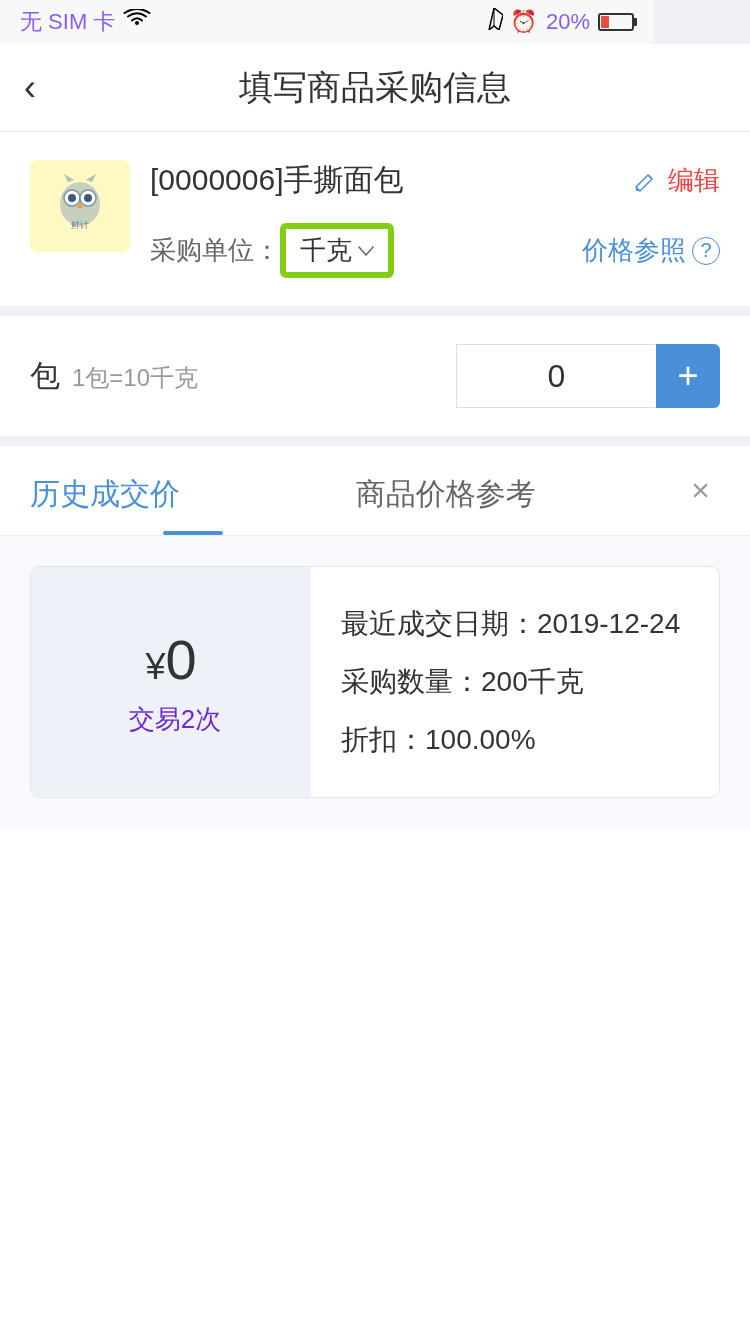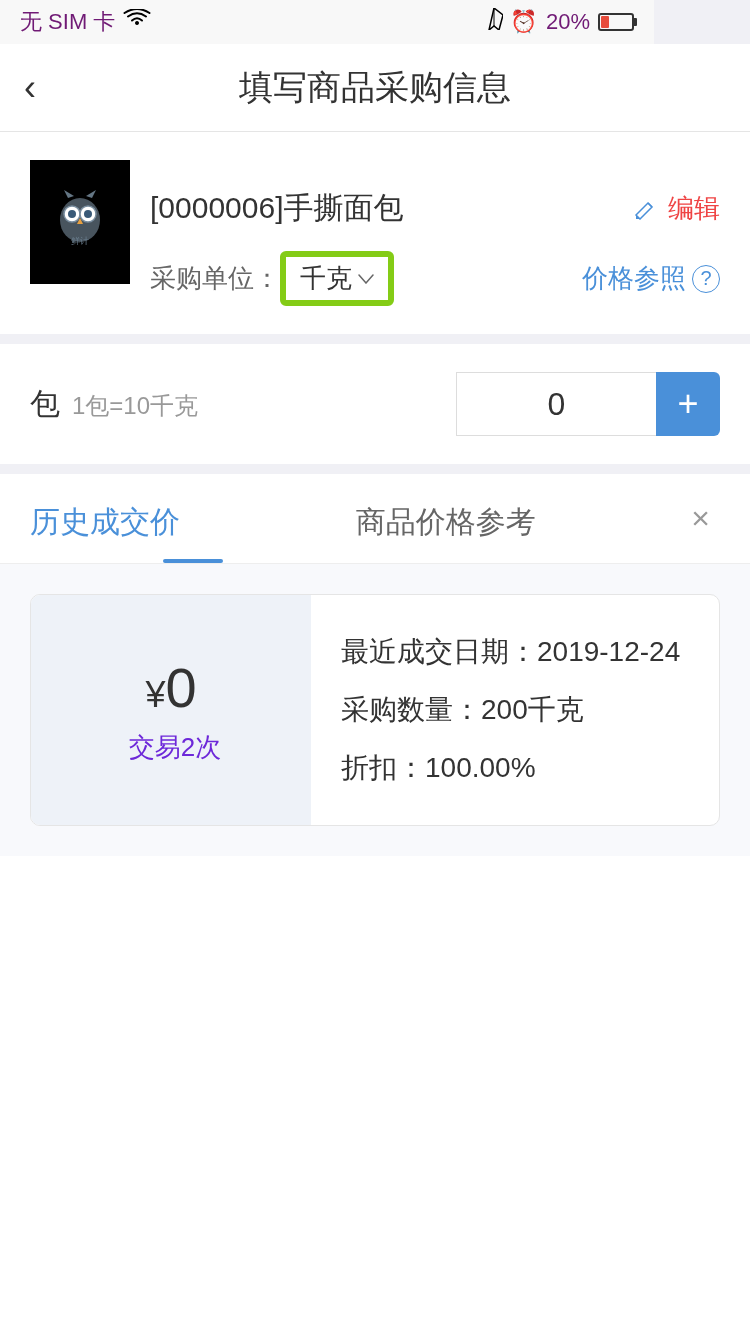--- a/index.html
+++ b/index.html
@@ -15,21 +15,21 @@
     
     .status-bar {
       width: 654px;
       height: 44px;
       background: #f8f8f8;
       display: flex;
       align-items: center;
       justify-content: space-between;
       padding: 17px 20px;
       font-size: 24px;
-      color: #701a75;
+      color: #8b5cf6;
     }
     .status-left { display: flex; align-items: center; gap: 8px; font-size: 22px; }
     .status-center { font-size: 28px; font-weight: 400; }
     .status-right { display: flex; align-items: center; gap: 8px; font-size: 22px; }
     .battery {
       width: 36px; height: 18px;
       border: 2px solid #333;
       border-radius: 3px;
       position: relative;
       display: inline-flex;
@@ -80,41 +80,40 @@
     .product-card {
       background: #fff;
       margin-top: 0;
       padding: 28px 30px;
       display: flex;
       align-items: flex-start;
       gap: 20px;
     }
     .product-image {
       width: 100px;
-      height: 124px;
-      background: #000000;
-      border-radius: 0;
+      height: 92px;
+      background: #fef9c3;
+      border-radius: 8px;
       display: flex;
       align-items: center;
       justify-content: center;
       flex-shrink: 0;
     }
     .owl-icon {
       font-size: 40px;
       color: #7a8ea0;
     }
     .product-info {
       flex: 1;
     }
     .product-header {
       display: flex;
       justify-content: space-between;
       align-items: center;
       margin-bottom: 22px;
-      margin-top: 28px;
     }
     .product-name {
       font-size: 30px;
       color: #333;
       font-weight: 500;
     }
     .edit-link {
       font-size: 26px;
       color: #ef4444;
       display: flex;

